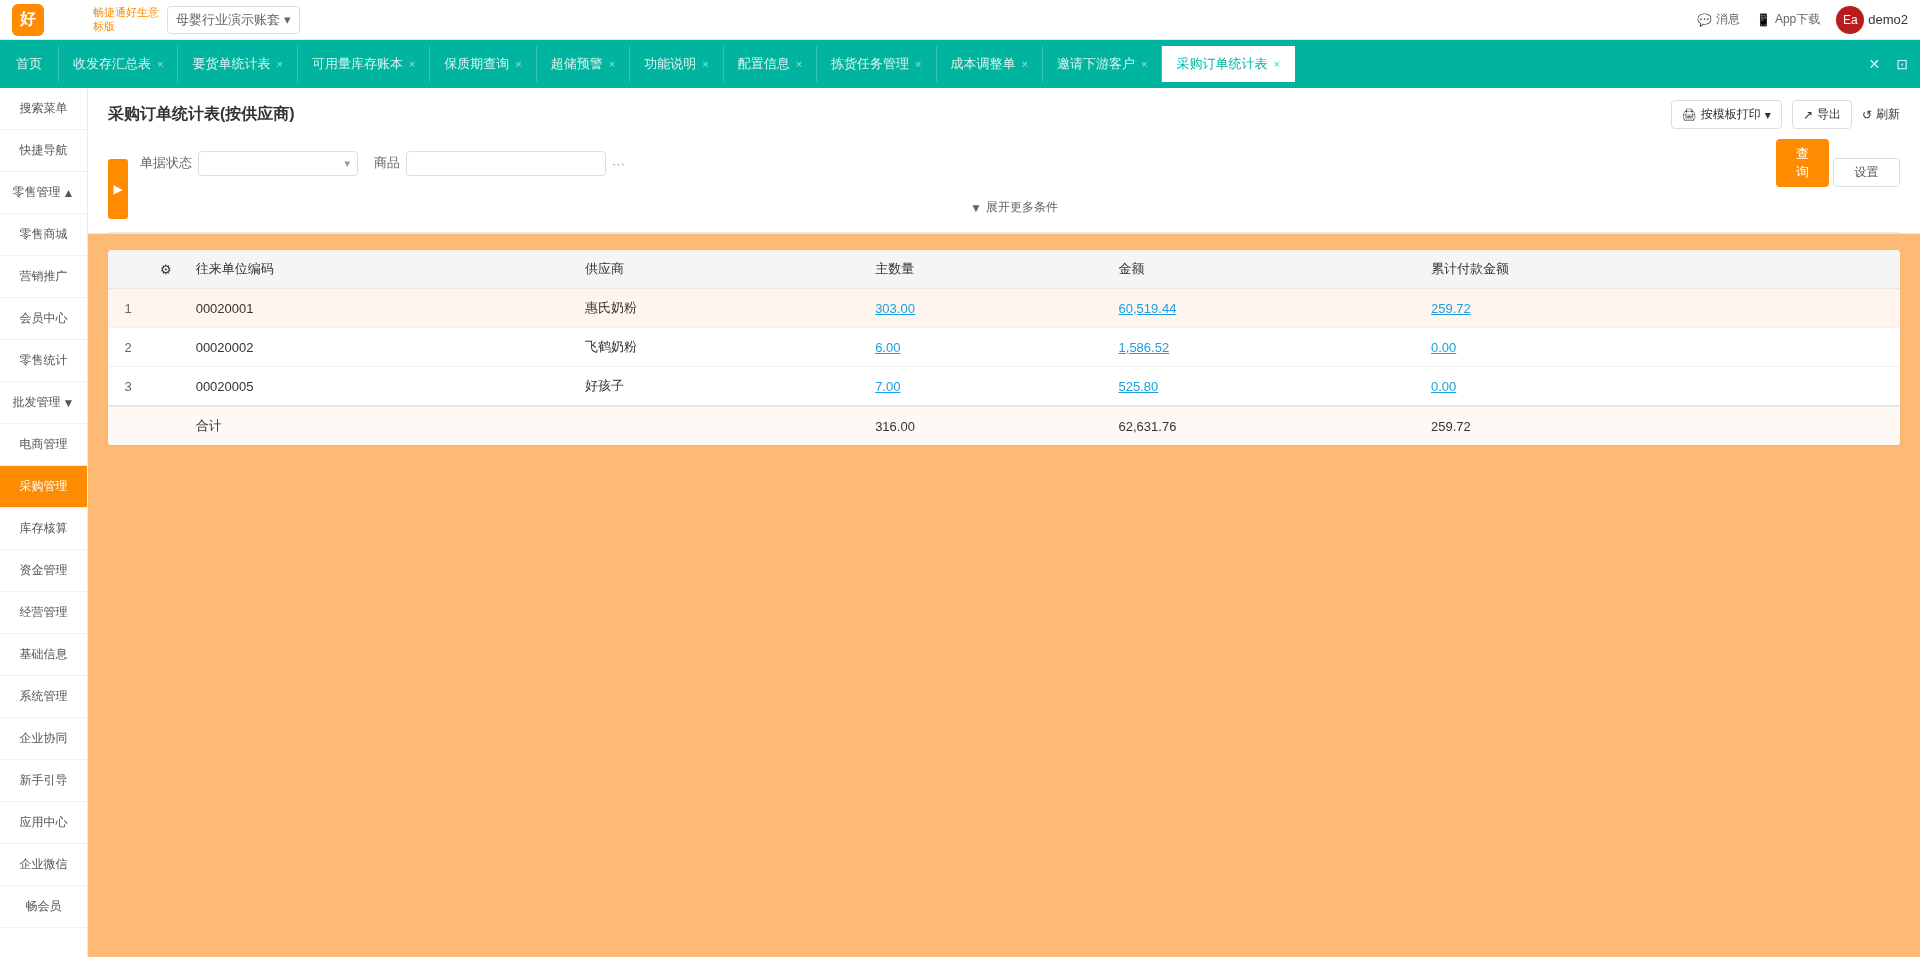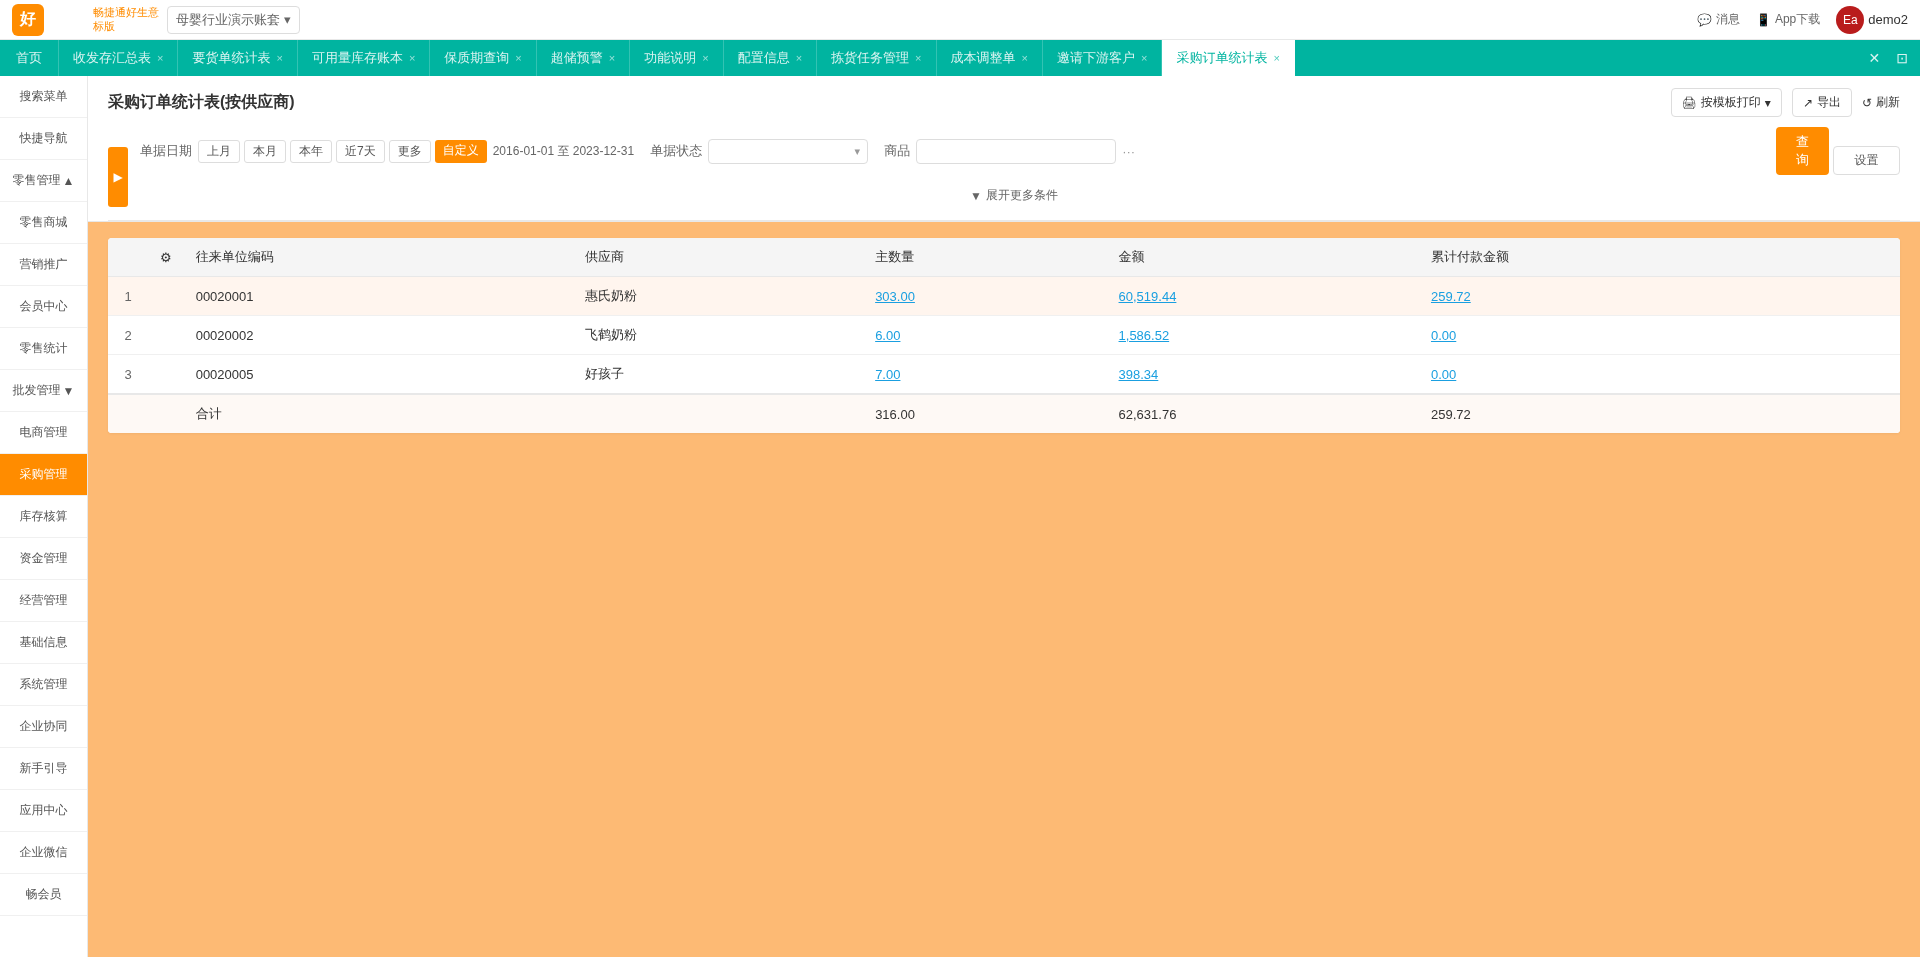--- a/index.html
+++ b/index.html
@@ -11,21 +11,21 @@
     .logo-area { display: flex; align-items: center; gap: 6px; }
     .logo-icon { width: 32px; height: 32px; background: #ff8c00; border-radius: 6px; display: flex; align-items: center; justify-content: center; color: white; font-size: 16px; font-weight: bold; }
     .logo-text { font-size: 11px; color: #ff8c00; line-height: 1.2; margin-left: 43px; }
     .workspace-selector { display: flex; align-items: center; gap: 4px; color: #666; font-size: 13px; cursor: pointer; padding: 4px 8px; border: 1px solid #ddd; border-radius: 4px; background: #fff; }
     .top-bar-right { display: flex; align-items: center; gap: 16px; }
     .top-bar-btn { display: flex; align-items: center; gap: 4px; color: #666; font-size: 12px; cursor: pointer; }
     .user-avatar { width: 28px; height: 28px; border-radius: 50%; background: #b91c1c; display: flex; align-items: center; justify-content: center; color: white; font-size: 12px; }
     .user-name { color: #333; font-size: 13px; cursor: pointer; }
 
     
-    .nav-tabs-bar { background: #00b4a0; height: 36px; display: flex; align-items: center; padding: 0 0; flex-shrink: 0; overflow: hidden; }
+    .nav-tabs-bar { background: #00b4a0; height: 48px; display: flex; align-items: center; padding: 0 0; flex-shrink: 0; overflow: hidden; }
     .nav-tab { padding: 16px 14px; height: 36px; display: flex; align-items: center; color: rgba(255,255,255,0.85); font-size: 13px; cursor: pointer; white-space: nowrap; border-right: 1px solid rgba(255,255,255,0.2); flex-shrink: 0; }
     .nav-tab:first-child { padding: 0 16px; }
     .nav-tab.active { background: #fff; color: #00b4a0; font-weight: 500; }
     .nav-tab .close-icon { margin-left: 6px; opacity: 0.7; font-size: 11px; }
     .nav-tabs-end { margin-left: auto; display: flex; align-items: center; padding-right: 8px; gap: 8px; }
     .nav-end-btn { color: rgba(255,255,255,0.85); cursor: pointer; font-size: 14px; padding: 4px; }
 
     
     .main-layout { display: flex; flex: 1; overflow: hidden; }
 
@@ -232,32 +232,20 @@
         </div>
       </div>
 
       <div class="filter-area" style="padding: 0 0 10px 0;">
         <div class="filter-outer">
 
           <button class="arrow-btn">▶</button>
 
           <div class="filter-inner">
             <div class="filter-row" style="margin-left: 12px; margin-bottom: 6px;">
-              <div class="filter-item">
-                <span class="filter-label">单据日期</span>
-                <div class="date-shortcuts">
-                  <button class="date-btn">上月</button>
-                  <button class="date-btn">本月</button>
-                  <button class="date-btn">本年</button>
-                  <button class="date-btn">近7天</button>
-                  <button class="date-btn">更多</button>
-                  <span class="custom-tag">自定义</span>
-                </div>
-                <span class="date-range">2016-01-01 至 2023-12-31</span>
-              </div>
 
               <div class="filter-item">
                 <span class="filter-label">单据状态</span>
                 <div class="select-wrapper">
                   <select class="filter-select">
                     <option value=""></option>
                   </select>
                 </div>
               </div>
 
@@ -318,21 +306,21 @@
             <td><span class="link-text">1,586.52</span></td>
             <td><span class="link-text">0.00</span></td>
             <td></td>
           </tr>
           <tr>
             <td class="col-num">3</td>
             <td></td>
             <td>00020005</td>
             <td>好孩子</td>
             <td><span class="link-text">7.00</span></td>
-            <td><span class="link-text">398.34</span></td>
+            <td><span class="link-text">525.80</span></td>
             <td><span class="link-text">0.00</span></td>
             <td></td>
           </tr>
         </tbody>
         <tfoot class="table-footer">
           <tr>
             <td></td>
             <td></td>
             <td>合计</td>
             <td></td>

